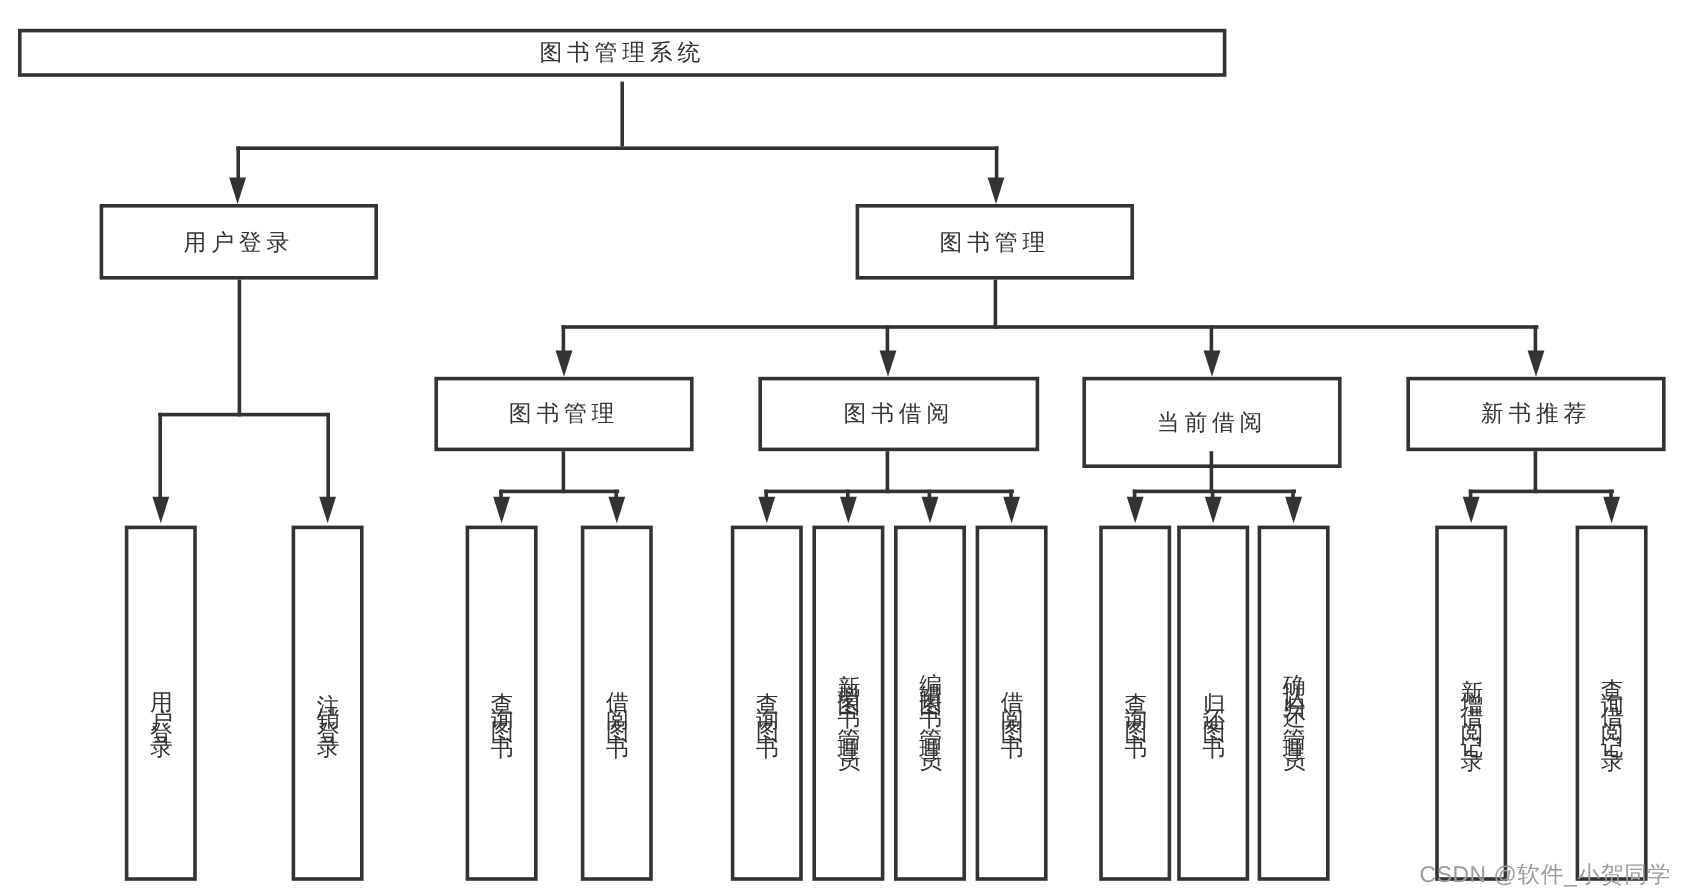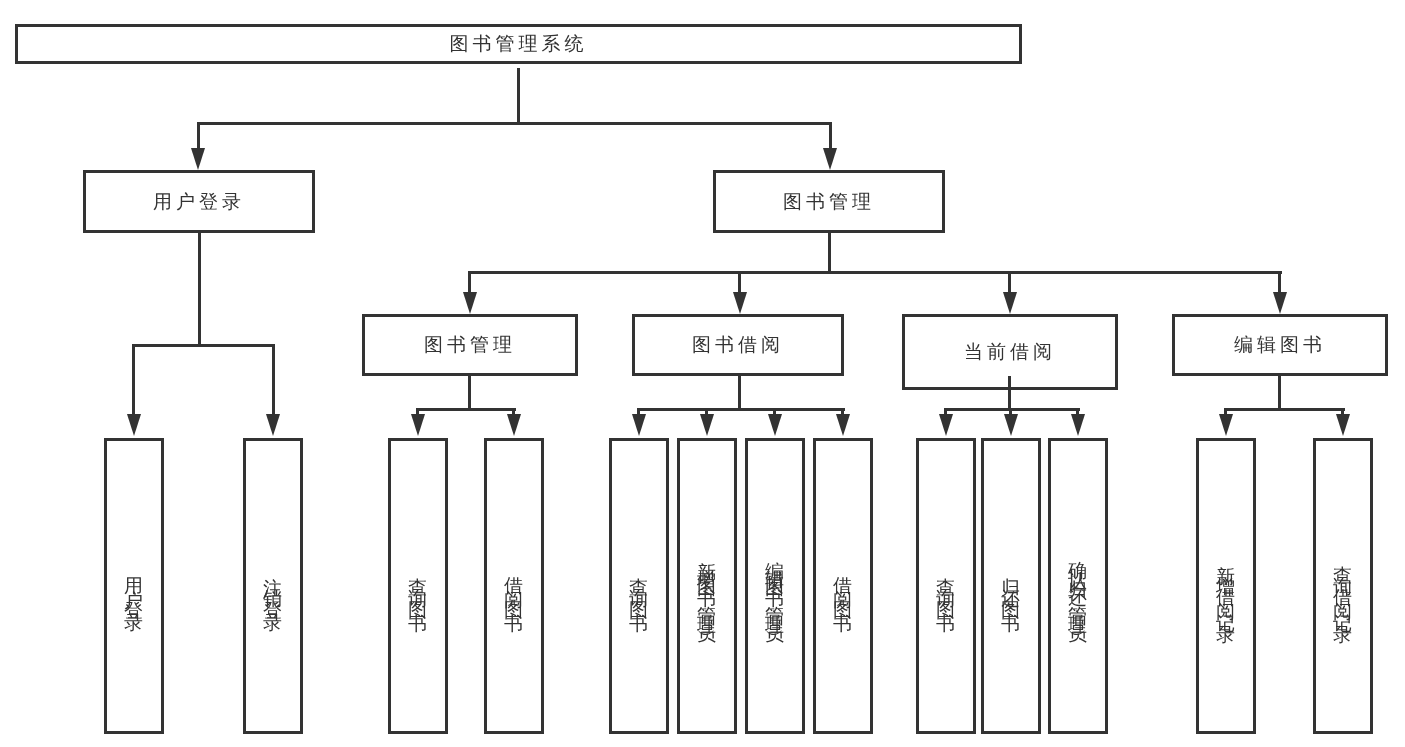--- a/index.html
+++ b/index.html
@@ -99,28 +99,28 @@
   <div class="vline" style="left:738px;top:271px;width:3px;height:22px"></div>
   <div class="arrow" style="left:733px;top:292px"></div>
   <div class="vline" style="left:1008px;top:271px;width:3px;height:22px"></div>
   <div class="arrow" style="left:1003px;top:292px"></div>
   <div class="vline" style="left:1278px;top:271px;width:3px;height:22px"></div>
   <div class="arrow" style="left:1273px;top:292px"></div>
 
   <div class="box" style="left:362px;top:314px;width:216px;height:62px">
     <span>图书管理</span>
   </div>
-  <div class="box" style="left:632px;top:314px;width:212px;height:62px">
+  <div class="box" style="left:632px;top:314px;width:234px;height:62px">
     <span>图书借阅</span>
   </div>
   <div class="box" style="left:902px;top:314px;width:216px;height:76px">
     <span>当前借阅</span>
   </div>
   <div class="box" style="left:1172px;top:314px;width:216px;height:62px">
-    <span>编辑图书</span>
+    <span>新书推荐</span>
   </div>
 
   <div class="vline" style="left:468px;top:376px;width:3px;height:35px"></div>
   <div class="hline" style="left:416px;top:408px;width:100px;height:3px"></div>
   <div class="vline" style="left:416px;top:408px;width:3px;height:10px"></div>
   <div class="arrow" style="left:411px;top:414px"></div>
   <div class="vline" style="left:512px;top:408px;width:3px;height:10px"></div>
   <div class="arrow" style="left:507px;top:414px"></div>
 
   <div class="vline" style="left:738px;top:376px;width:3px;height:35px"></div>
@@ -187,14 +187,15 @@
     <span class="vtext tight">确认归还（管理员）</span>
   </div>
 
   <div class="vbox" style="left:1196px;top:438px;width:60px;height:296px">
     <span class="vtext">新增借阅记录</span>
   </div>
   <div class="vbox" style="left:1313px;top:438px;width:60px;height:296px">
     <span class="vtext">查询借阅记录</span>
   </div>
 
+  <div class="watermark" style="left:1183px;top:716px">CSDN @软件_小贺同学</div>
 
 </div>
 
 </body></html>

